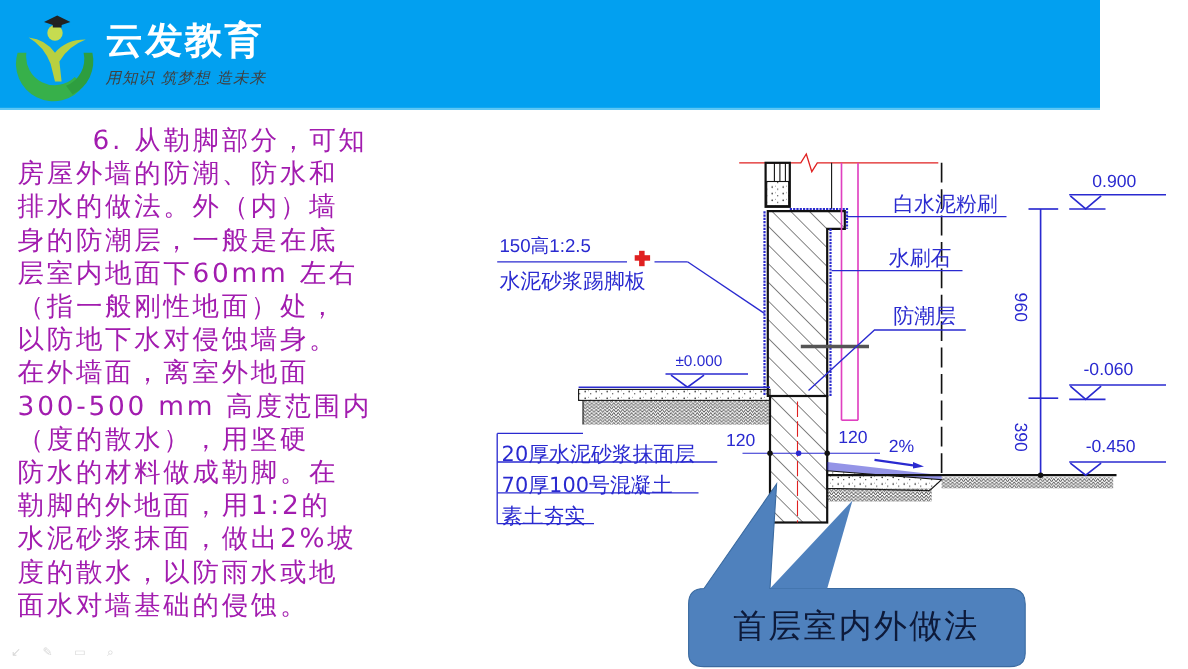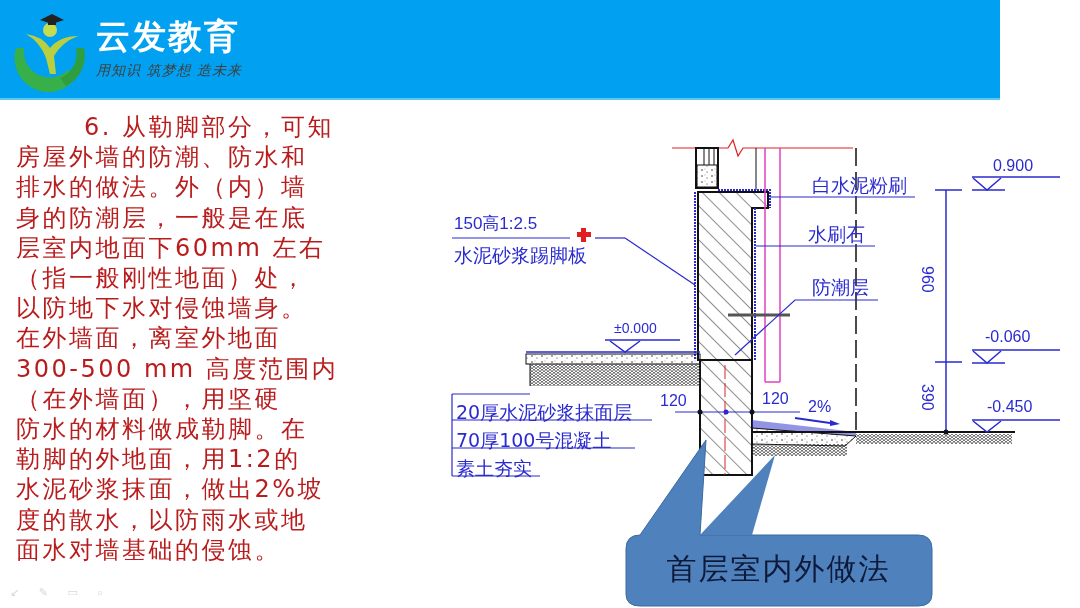--- a/index.html
+++ b/index.html
@@ -1,21 +1,21 @@
 <!DOCTYPE html>
 <html><head>
 <meta charset="utf-8">
 <style>
   html,body{margin:0;padding:0;}
   body{width:1080px;height:608px;overflow:hidden;background:#ffffff;position:relative;font-family:"DejaVu Sans",sans-serif;}
   .header{position:absolute;left:0;top:0;width:1000px;height:98px;background:#02a0f0;border-bottom:2px solid #5cc6f4;}
   .logo{position:absolute;left:6px;top:8px;width:86px;height:86px;}
   .brand{position:absolute;left:96px;top:14px;color:#ffffff;font-size:34px;font-weight:bold;letter-spacing:2px;font-family:"DejaVu Sans",sans-serif;}
   .slogan{position:absolute;left:96px;top:62px;color:#404040;font-size:14px;font-style:italic;letter-spacing:1px;font-family:"DejaVu Sans",sans-serif;}
-  .body-text{position:absolute;left:16px;top:112px;width:370px;color:#b91c1c;font-size:24px;line-height:30.2px;font-family:"DejaVu Sans",sans-serif;letter-spacing:2.5px;}
+  .body-text{position:absolute;left:16px;top:112px;width:370px;color:#a21caf;font-size:24px;line-height:30.2px;font-family:"DejaVu Sans",sans-serif;letter-spacing:2.5px;}
   .body-text .line{display:block;white-space:nowrap;}
   .body-text .line.indent{padding-left:68px;}
   .controls{position:absolute;left:10px;top:586px;color:#d8d8d8;font-size:11px;letter-spacing:8px;}
   .callout-label{position:absolute;left:626px;top:535px;width:305px;height:68px;display:flex;align-items:center;justify-content:center;color:#0d1a3a;font-size:30px;letter-spacing:2px;font-family:"DejaVu Sans",sans-serif;}
   .dlabel{position:absolute;color:#2a2ad0;font-size:19px;white-space:nowrap;font-family:"DejaVu Sans",sans-serif;}
   .dnum{position:absolute;color:#2a2ad0;font-size:16px;white-space:nowrap;font-family:"Liberation Sans",sans-serif;}
 </style>
 </head>
 <body>
 
@@ -35,21 +35,21 @@
 <div class="body-text">
   <span class="line indent">6. 从勒脚部分，可知</span>
   <span class="line">房屋外墙的防潮、防水和</span>
   <span class="line">排水的做法。外（内）墙</span>
   <span class="line">身的防潮层，一般是在底</span>
   <span class="line">层室内地面下60mm 左右</span>
   <span class="line">（指一般刚性地面）处，</span>
   <span class="line">以防地下水对侵蚀墙身。</span>
   <span class="line">在外墙面，离室外地面</span>
   <span class="line">300-500 mm 高度范围内</span>
-  <span class="line">（在外墙面），用坚硬</span>
+  <span class="line">（度的散水），用坚硬</span>
   <span class="line">防水的材料做成勒脚。在</span>
   <span class="line">勒脚的外地面，用1:2的</span>
   <span class="line">水泥砂浆抹面，做出2%坡</span>
   <span class="line">度的散水，以防雨水或地</span>
   <span class="line">面水对墙基础的侵蚀。</span>
 </div>
 
 <svg style="position:absolute;left:0;top:0;" width="1080" height="608" viewBox="0 0 1080 608">
   <defs>
     <pattern id="hatch" width="12" height="12" patternUnits="userSpaceOnUse" patternTransform="rotate(-45)">

